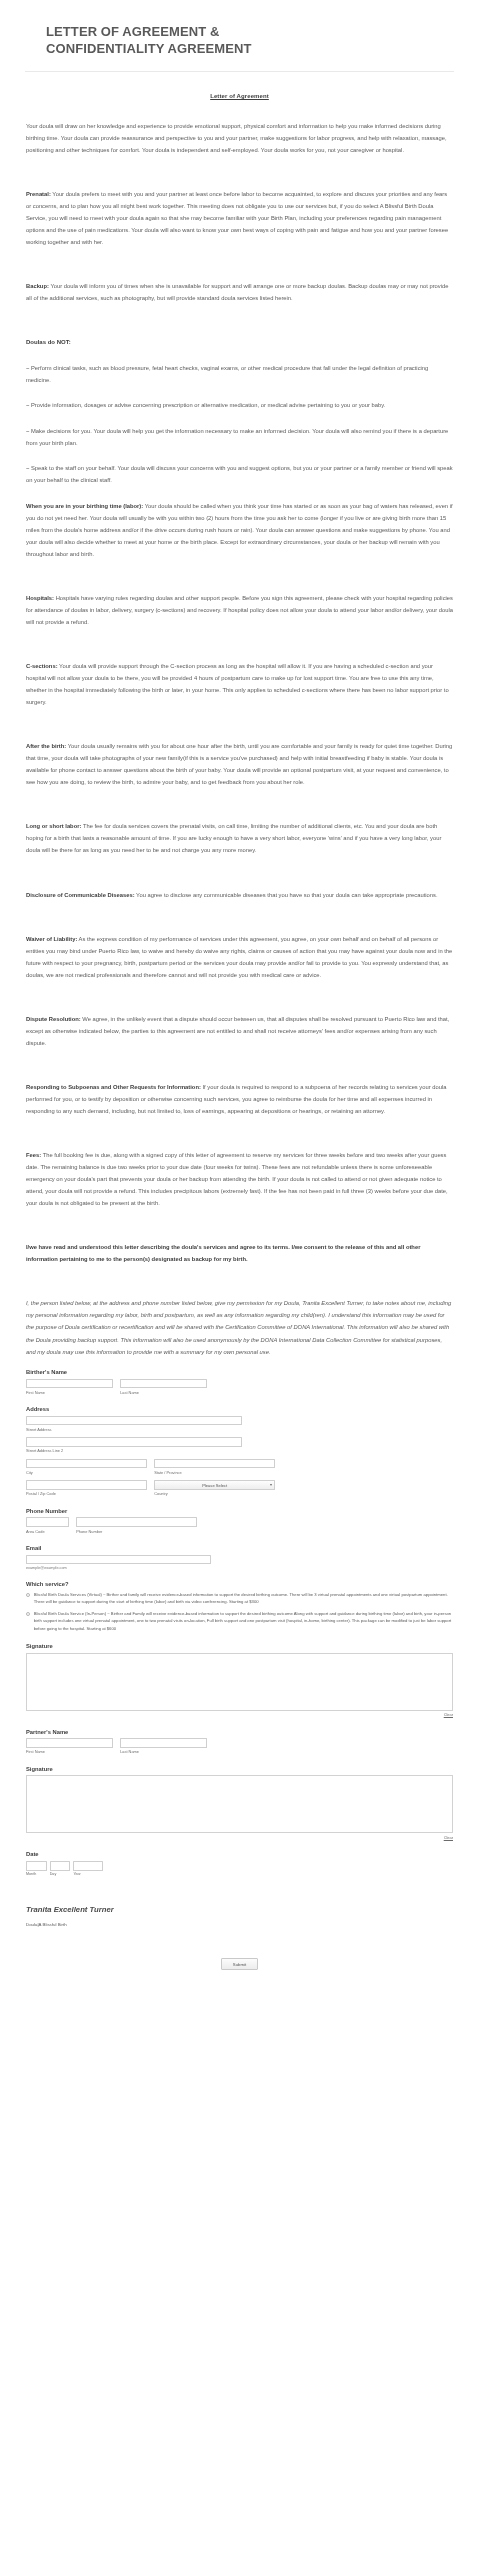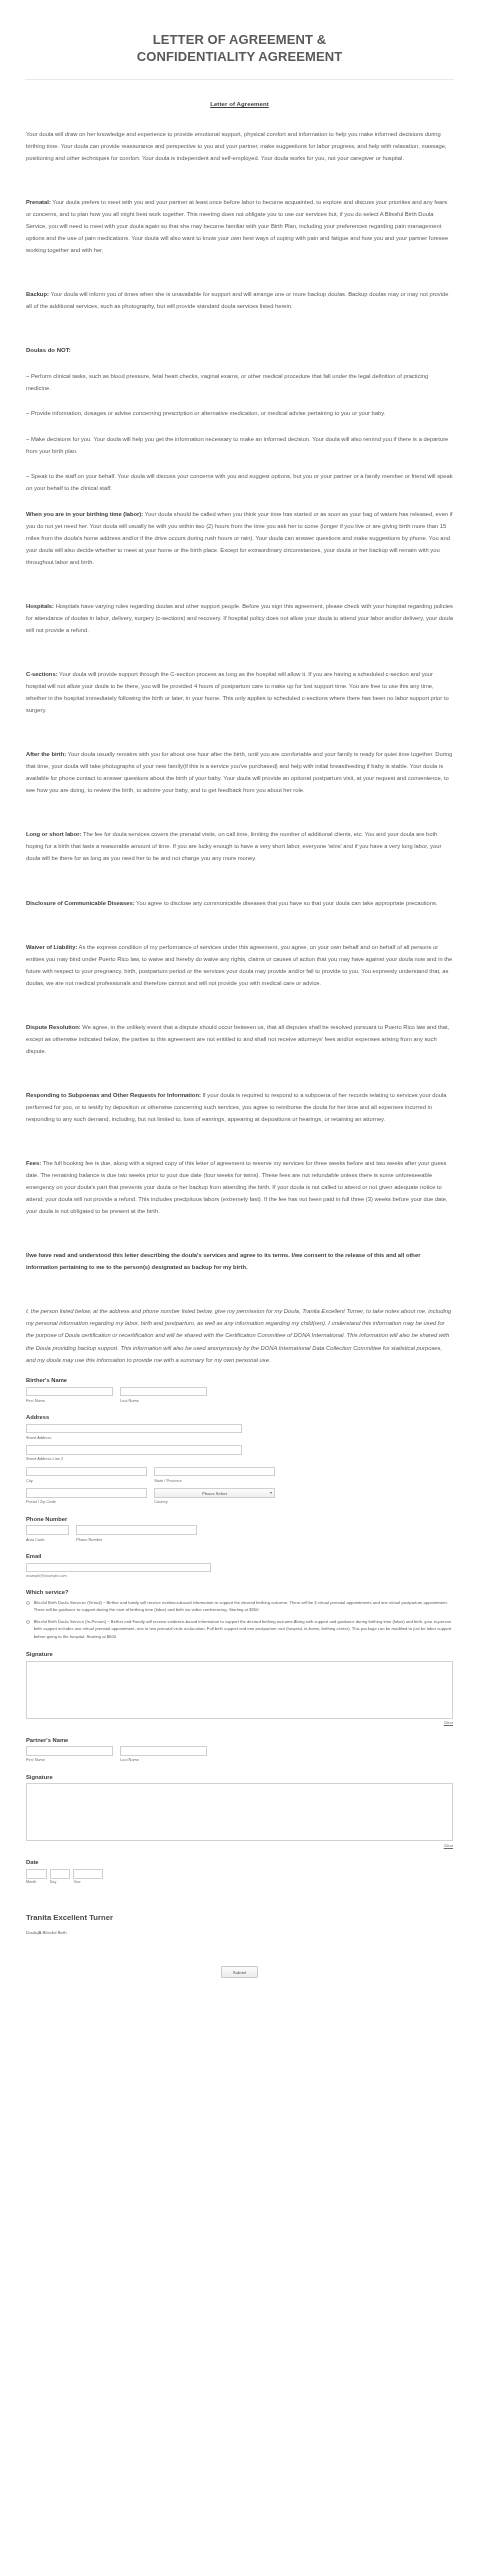--- a/index.html
+++ b/index.html
@@ -8,28 +8,27 @@
     width: 479px;
     background: #ffffff;
     font-family: "Liberation Sans", sans-serif;
     color: #4a4a4a;
     -webkit-font-smoothing: antialiased;
   }
   .page { width: 479px; padding: 0 0 20.6px 0; }
 
   
   .doc-title {
-    text-align: center;
     font-size: 13px;
     font-weight: bold;
     color: #595959;
     letter-spacing: 0.1px;
     line-height: 1.32;
     padding: 23px 46px 0 46px;
-    margin: 8px;
+    margin: 0;
   }
   .title-rule {
     border: none;
     border-top: 0.5px solid #e9e9e9;
     margin: 13.4px 25px 0 25px;
     height: 0;
   }
 
   
   .body-wrap { padding: 0 26px; }
@@ -164,20 +163,21 @@
   .date-row { display: flex; gap: 3.1px; align-items: flex-start; margin-top: 3.6px; }
   .date-cell { display: flex; flex-direction: column; align-items: flex-start; }
   .date-cell .inp { height: 9.8px; }
   .d-mm { width: 20.6px; }
   .d-dd { width: 20.6px; }
   .d-yy { width: 30px; }
   .date-sub { font-size: 3.7px; color: #6e6e6e; margin-top: 1.5px; }
 
   .signoff {
     font-size: 7.7px;
+    font-style: italic;
     font-weight: bold;
     color: #4a4a4a;
     margin: 29px 0 8px 0;
   }
   .signoff-sub {
     font-size: 4.4px;
     color: #5b5b5b;
     margin-top: 7.2px;
   }
 

